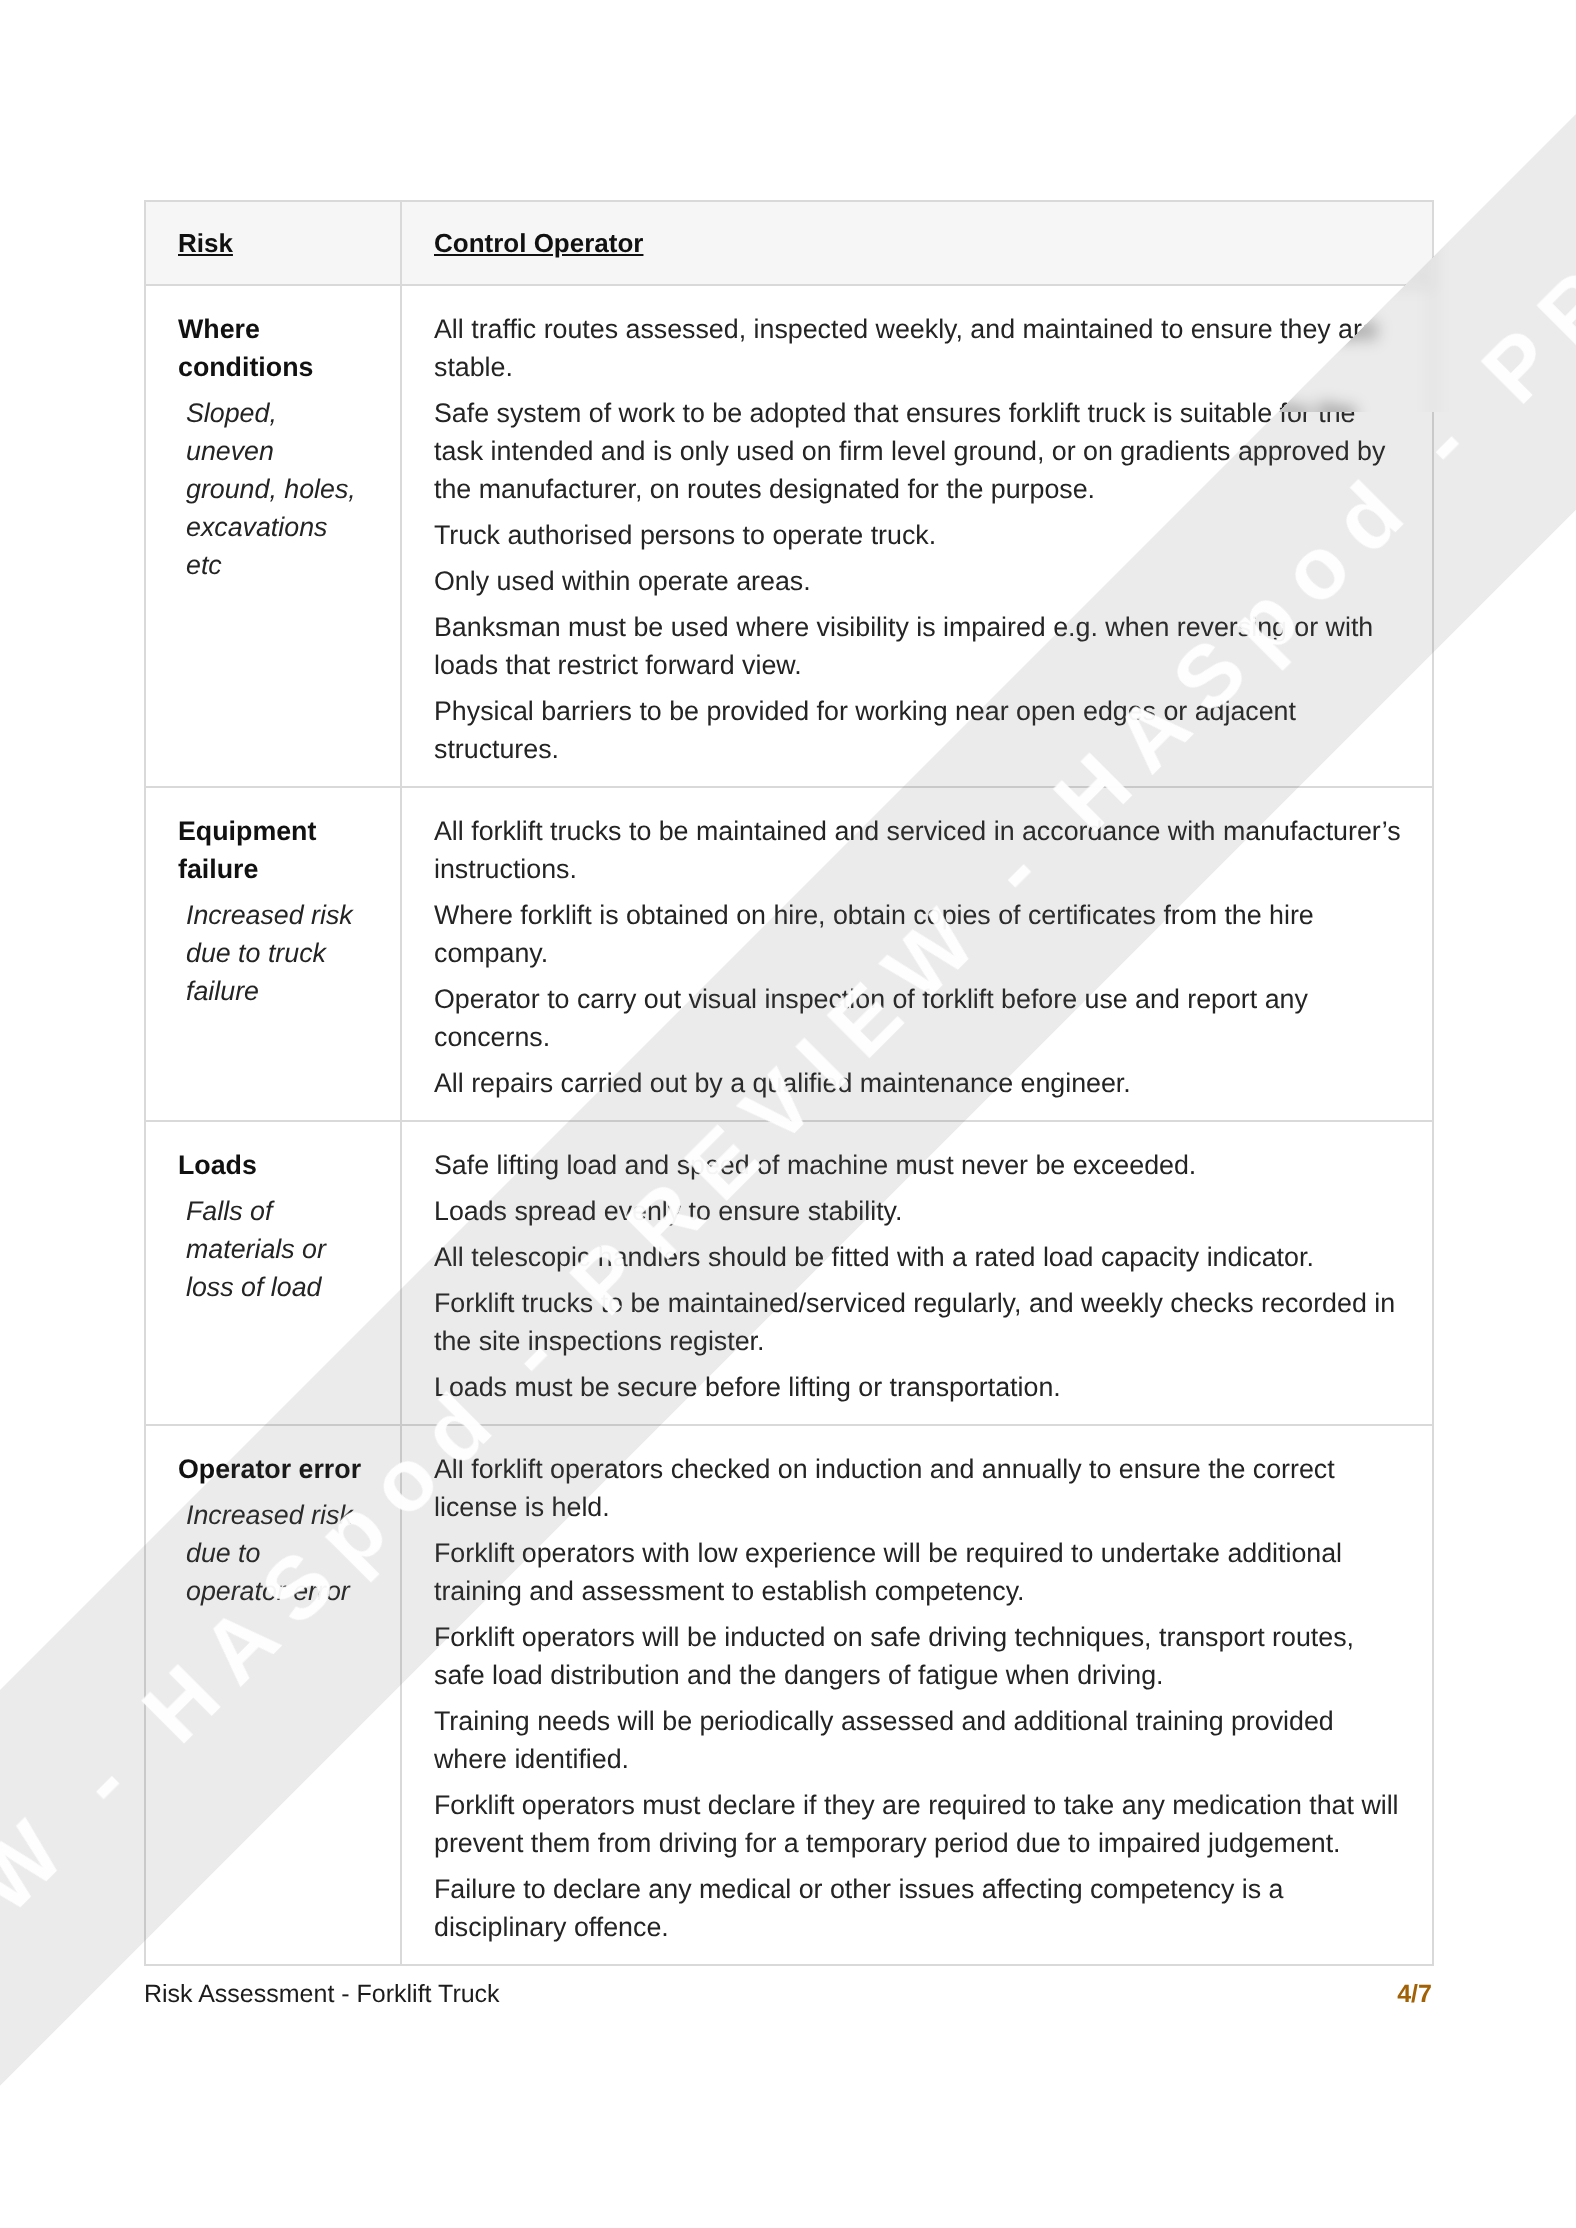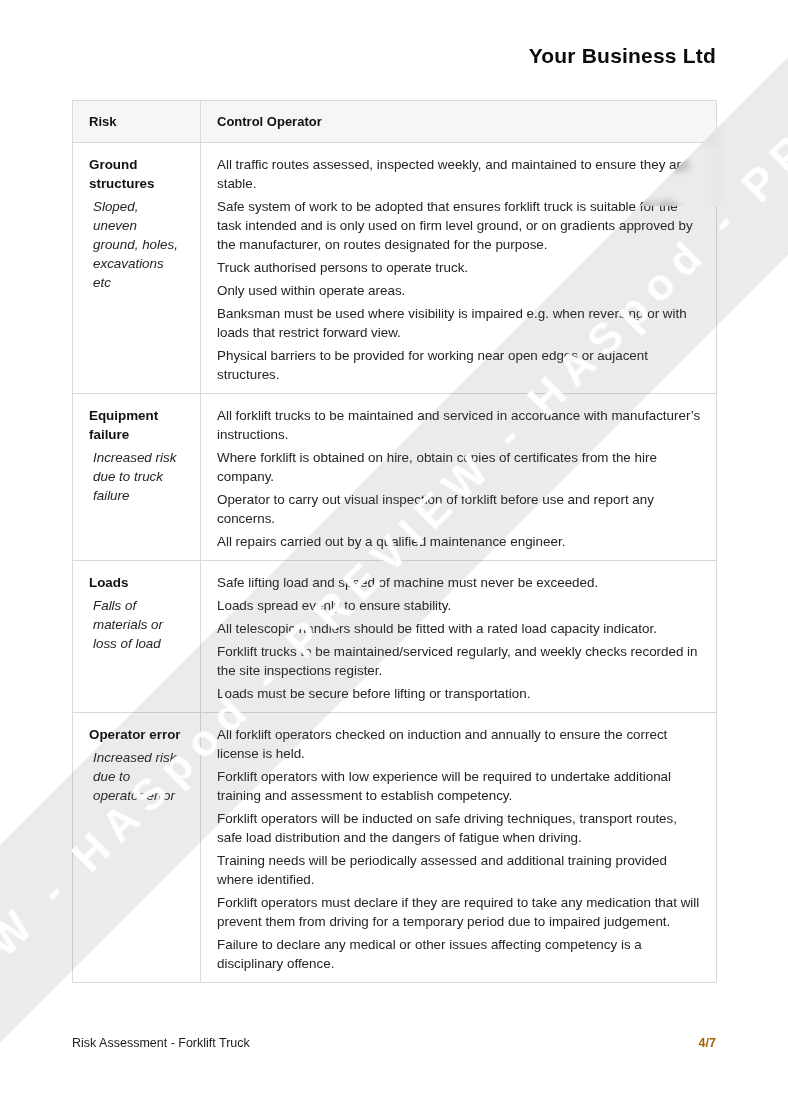--- a/index.html
+++ b/index.html
@@ -35,39 +35,40 @@
     border: 1px solid #d9d9d9;
     vertical-align: top;
     text-align: left;
   }
   .risk-table th {
     background: #f6f6f6;
     font-size: 13px;
     font-weight: 700;
     color: #111111;
     padding: 13px 16px;
+    text-decoration: underline;
   }
   .risk-table td {
     font-size: 13.4px;
     line-height: 19px;
     padding: 12px 14px 9px 16px;
     color: #242424;
   }
   .risk-title {
     font-weight: 700;
     color: #111111;
     margin: 0 0 2px 0;
   }
   .risk-detail { margin: 4px; font-style: italic; }
   p.measure { margin: 0 0 4px 0; }
   p.measure:last-child { margin-bottom: 0; }
   .footer {
     position: absolute;
     left: 72px;
-    top: 1036px;
+    top: 990px;
     width: 644px;
     display: flex;
     justify-content: space-between;
     align-items: baseline;
     font-size: 12.5px;
     color: #1c1c1c;
   }
   .footer .page-num { font-weight: 700; color: #a16207; }
   .watermark {
     position: absolute;
@@ -92,37 +93,36 @@
     font-weight: 700;
     letter-spacing: 10px;
     color: rgba(255, 255, 255, 0.95);
   }
 </style>
 </head>
 <body>
 
 <div class="page">
 
-  <div class="brand">Your Business Ltd</div>
 
   <table class="risk-table">
     <colgroup>
       <col class="col-risk">
       <col class="col-measures">
     </colgroup>
     <thead>
       <tr>
         <th>Risk</th>
         <th>Control Operator</th>
       </tr>
     </thead>
     <tbody id="table-body">
         <tr>
           <td>
-            <div class="risk-title">Ground structures</div>
+            <div class="risk-title">Where conditions</div>
             <div class="risk-detail">Sloped, uneven ground, holes, excavations etc</div>
           </td>
           <td>
             <p class="measure">All traffic routes assessed, inspected weekly, and maintained to ensure they are stable.</p>
             <p class="measure">Safe system of work to be adopted that ensures forklift truck is suitable for the task intended and is only used on firm level ground, or on gradients approved by the manufacturer, on routes designated for the purpose.</p>
             <p class="measure">Truck authorised persons to operate truck.</p>
             <p class="measure">Only used within operate areas.</p>
             <p class="measure">Banksman must be used where visibility is impaired e.g. when reversing or with loads that restrict forward view.</p>
             <p class="measure">Physical barriers to be provided for working near open edges or adjacent structures.</p>
           </td>

